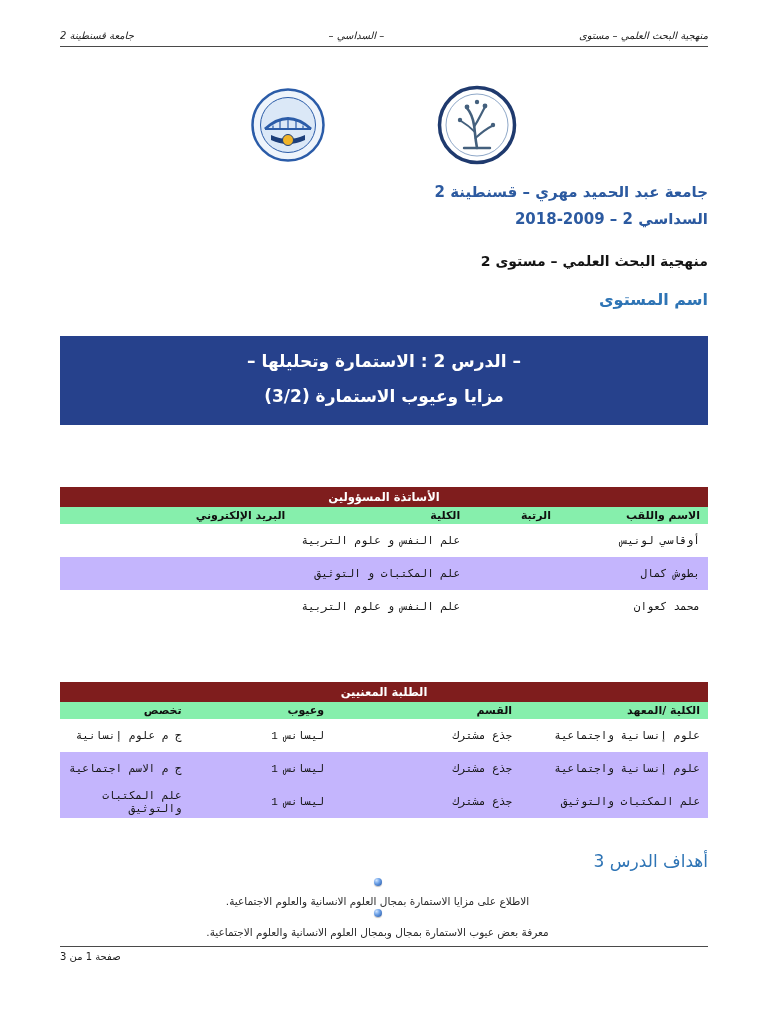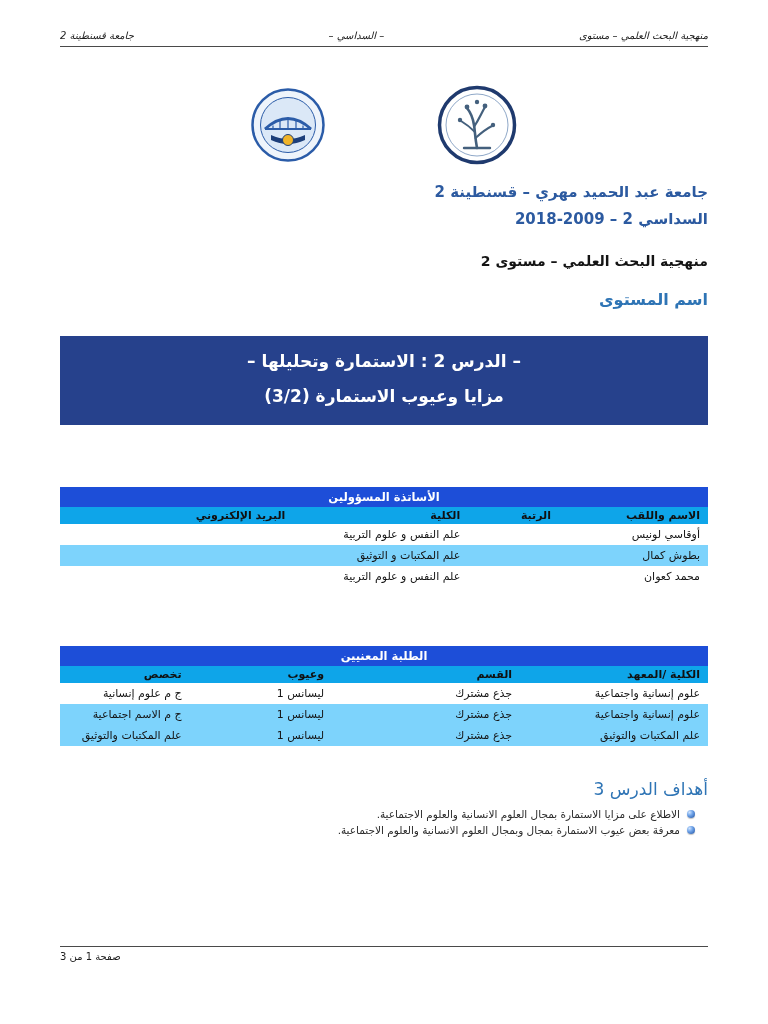--- a/index.html
+++ b/index.html
@@ -35,41 +35,42 @@
     margin-top:27px; background:#26418c; color:#ffffff;
     text-align:center; padding:15px 10px 19px 10px;
   }
   .banner .line1 { font-size:17px; font-weight:bold; }
   .banner .line2 { font-size:17px; font-weight:bold; margin-top:15px; }
   
   table { width:100%; border-collapse:collapse; table-layout:fixed; }
   .tbl-profs { margin-top:62px; }
   .tbl-students { margin-top:59px; }
   tr.title-row td {
-    background:#1d4ed8; color:#ffffff; font-weight:bold;
+    background:#7f1d1d; color:#ffffff; font-weight:bold;
     font-size:11.5px; text-align:center; padding:3px 4px;
   }
   tr.head-row th {
-    background:#0ea5e9; color:#101010; font-weight:bold;
+    background:#86efac; color:#101010; font-weight:bold;
     font-size:11px; text-align:right; padding:2px 8px;
   }
   tr.data-row td {
     font-size:11px; text-align:right; padding:1.5px 8px; color:#141414;
-    height:21px;
-  }
-  tr.data-row.band td { background:#7dd3fc; }
+    height:33px;
+    font-family:Liberation Mono, monospace;
+  }
+  tr.data-row.band td { background:#c4b5fd; }
   
   .objectives-heading {
     margin-top:33px; color:#2e74b5; font-size:17px; font-weight:400;
     text-align:right; padding-left:2px;
   }
   .objectives-list { list-style:none; margin-top:7px; padding-right:13px; }
   .objectives-list li {
     display:flex; align-items:center; gap:7px;
-    font-size:10.5px; color:#2b2b2b; line-height:16px;
+    font-size:10.5px; color:#2b2b2b; line-height:16px;flex-direction:column;
   }
   .sphere {
     flex:0 0 auto; width:8px; height:8px; border-radius:50%;
     background:radial-gradient(circle at 32% 30%, #cfe4ff 0%, #6fa3e8 40%, #1d4e9e 100%);
     box-shadow:0 1px 1px rgba(0,0,0,.25);
   }
   
   .doc-footer {
     position:absolute; left:60px; right:60px; top:946px;
     border-top:1px solid #4a4a4a; padding-top:4px;

